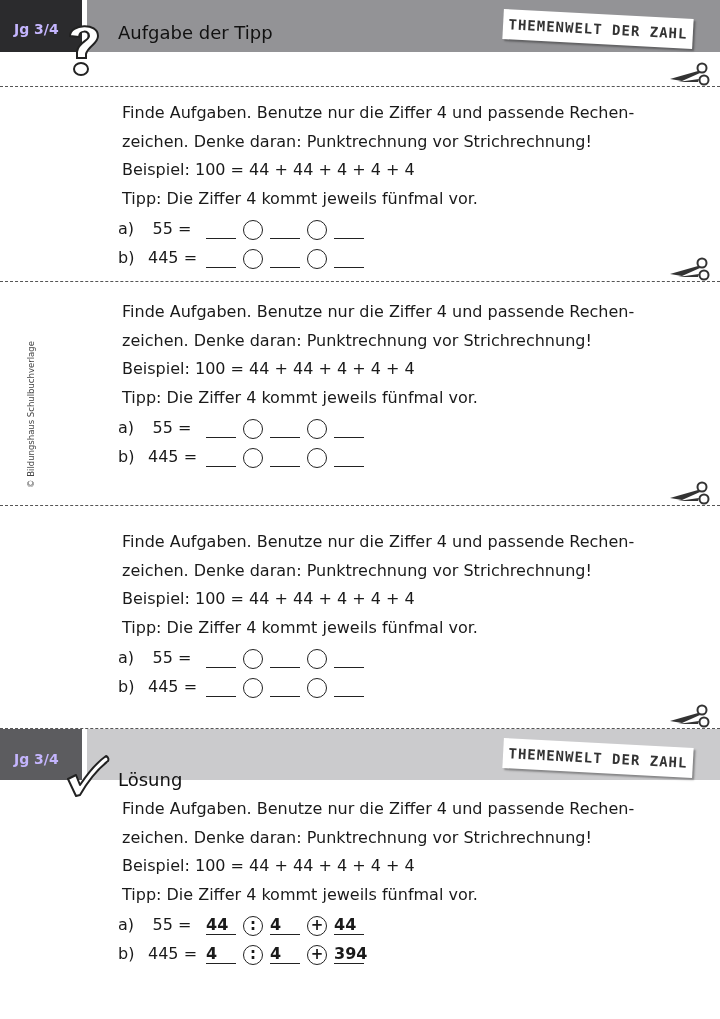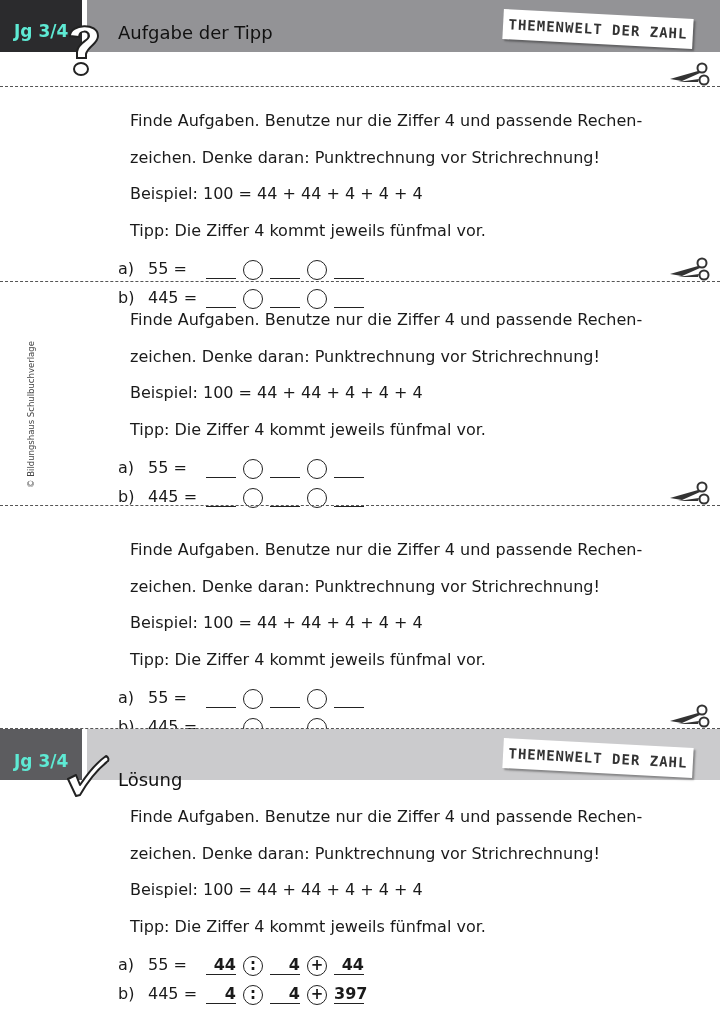--- a/index.html
+++ b/index.html
@@ -3,39 +3,39 @@
 <meta charset="utf-8">
 <style>
   html, body { margin:0; padding:0; }
   body { width:720px; height:1019px; position:relative; background:#ffffff; overflow:hidden;
          font-family:"DejaVu Sans", "Liberation Sans", sans-serif; color:#1a1a1a; }
   .abs { position:absolute; }
 
   
   .hdr-left { position:absolute; left:0; width:82px; }
   .hdr-right { position:absolute; left:87px; right:0; }
-  .grade-label { position:absolute; left:14px; color:#5eead4; font-weight:bold; font-size:17px; }
+  .grade-label { position:absolute; left:14px; color:#c4b5fd; font-weight:bold; font-size:14px; }
   .hdr-title { position:absolute; left:118px; font-size:18px; color:#111; }
 
   .stamp { position:absolute; left:503px; width:190px; height:30px; background:#ffffff;
            box-shadow:2px 2px 2px rgba(0,0,0,0.35); transform:rotate(3deg);
            font-family:"DejaVu Sans Mono", monospace; font-weight:bold; font-size:14px;
            letter-spacing:1px; color:#333; display:flex; align-items:center; justify-content:center; }
 
   .cutline { position:absolute; left:0; right:0; height:0; border-top:1.6px dashed #555; }
   .scissors { position:absolute; width:44px; height:26px; }
 
   
   .task { position:absolute; left:118px; width:560px; font-size:16px; line-height:24.5px; }
-  .task p { margin:12px; white-space:nowrap; }
+  .task p { margin:4px; white-space:nowrap; }
   .eq-row { display:flex; align-items:center; height:29px; white-space:nowrap; }
   .eq-label { width:30px; }
-  .eq-lhs { width:48px; text-align:left; margin-right:6px; }
+  .eq-lhs { width:48px; text-align:center; margin-right:6px; }
   .blank { display:inline-block; width:30px; height:18px; border-bottom:1.4px solid #222; margin:0 4px;
-           text-align:right; font-weight:bold; line-height:18px; }
+           text-align:left; font-weight:bold; line-height:18px; }
   .opcircle { display:inline-block; width:20px; height:20px; border:1.6px solid #222; border-radius:50%;
               margin:0 3px; box-sizing:border-box; text-align:center; line-height:16px; font-weight:bold; font-size:15px; }
 
   .copyright { position:absolute; left:26px; top:488px; transform-origin:0 0; transform:rotate(-90deg);
                font-size:8.5px; color:#444; white-space:nowrap; }
 </style>
 </head>
 <body>
 
 <div>
@@ -187,15 +187,15 @@
     <span class="opcircle">+</span>
     <span class="blank">44</span>
   </div>
   <div class="eq-row">
     <span class="eq-label">b)</span>
     <span class="eq-lhs">445 =</span>
     <span class="blank">4</span>
     <span class="opcircle">:</span>
     <span class="blank">4</span>
     <span class="opcircle">+</span>
-    <span class="blank">397</span>
+    <span class="blank">394</span>
   </div>
 </div>
 
 </body></html>

